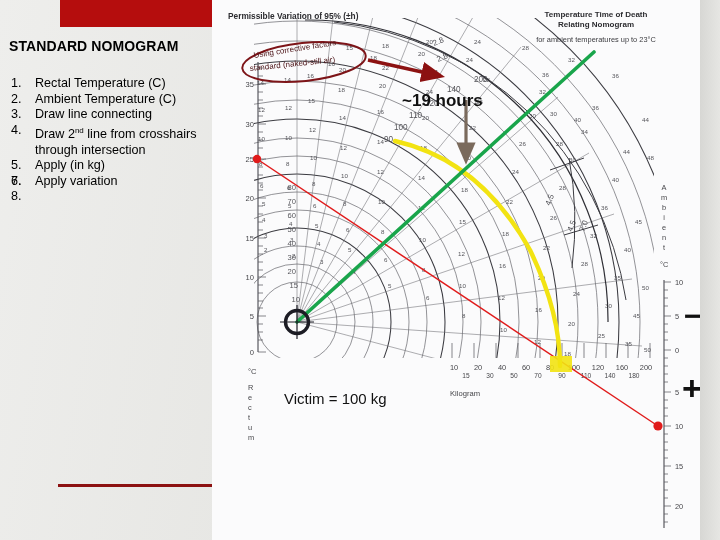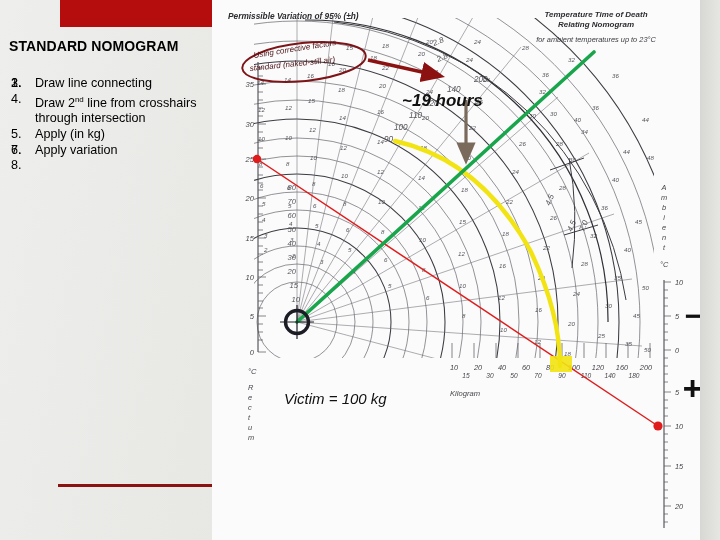--- a/index.html
+++ b/index.html
@@ -37,21 +37,20 @@
   #steps li .num{
     position:absolute;left:2px;top:0;width:20px;
   }
   sup{font-size:8px;vertical-align:super;}
 
   
   #sheet{
     position:absolute;left:212px;top:0;width:488px;height:540px;
     background:#fbfbfc;
     overflow:hidden;
-    font-style:italic;
   }
   #sheet-shadow{
     position:absolute;left:700px;top:0;width:20px;height:540px;
     background:linear-gradient(90deg,#d7d7d4 0%,#e6e6e3 100%);
   }
   #sheet svg{position:absolute;left:0;top:0;}
 
   .hdr{font-weight:bold;fill:#2c2c30;font-family:"Liberation Sans",sans-serif;}
   .sub{fill:#3a3a3e;font-family:"Liberation Sans",sans-serif;}
   .axlbl{fill:#46464a;font-family:"Liberation Sans",sans-serif;}
@@ -67,22 +66,22 @@
 </head>
 <body>
 
 <div id="slide-bg"></div>
 <div id="red-banner"></div>
 <div id="red-rule"></div>
 
 <div id="slide-title">STANDARD NOMOGRAM</div>
 
 <ul id="steps">
-  <li><span class="num">1.</span></li>
-  <li><span class="num">2.</span></li>
+  <li><span class="num">1.</span><span>Rectal Temperature (C)</span></li>
+  <li><span class="num">2.</span><span>Ambient Temperature (C)</span></li>
   <li><span class="num">3.</span><span>Draw line connecting</span></li>
   <li><span class="num">4.</span><span>Draw 2<sup>nd</sup> line from crosshairs through intersection</span></li>
   <li><span class="num">5.</span><span>Apply (in kg)</span></li>
   <li><span class="num">6.</span></li>
   <li><span class="num">7.</span><span>Apply variation</span></li>
   <li><span class="num">8.</span></li>
 </ul>
 
 <div id="sheet-shadow"></div>
 

